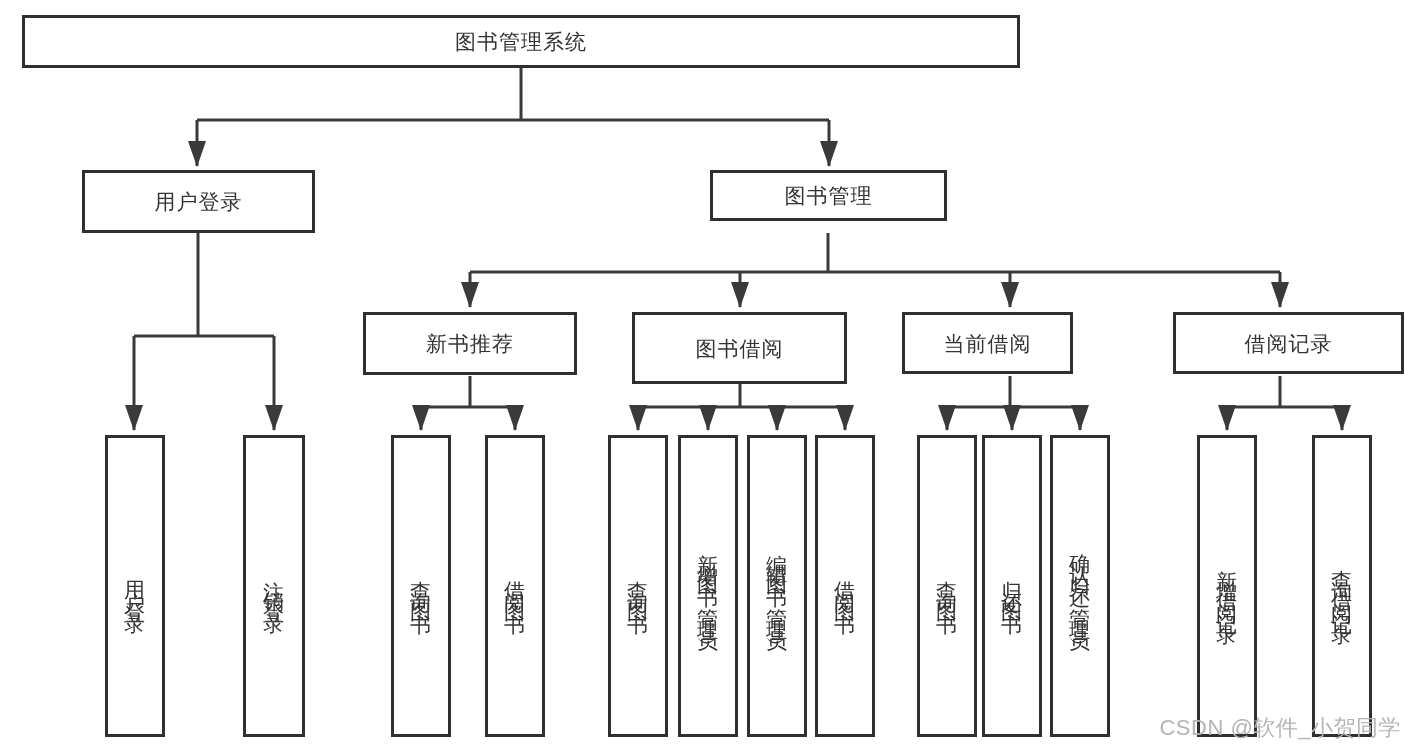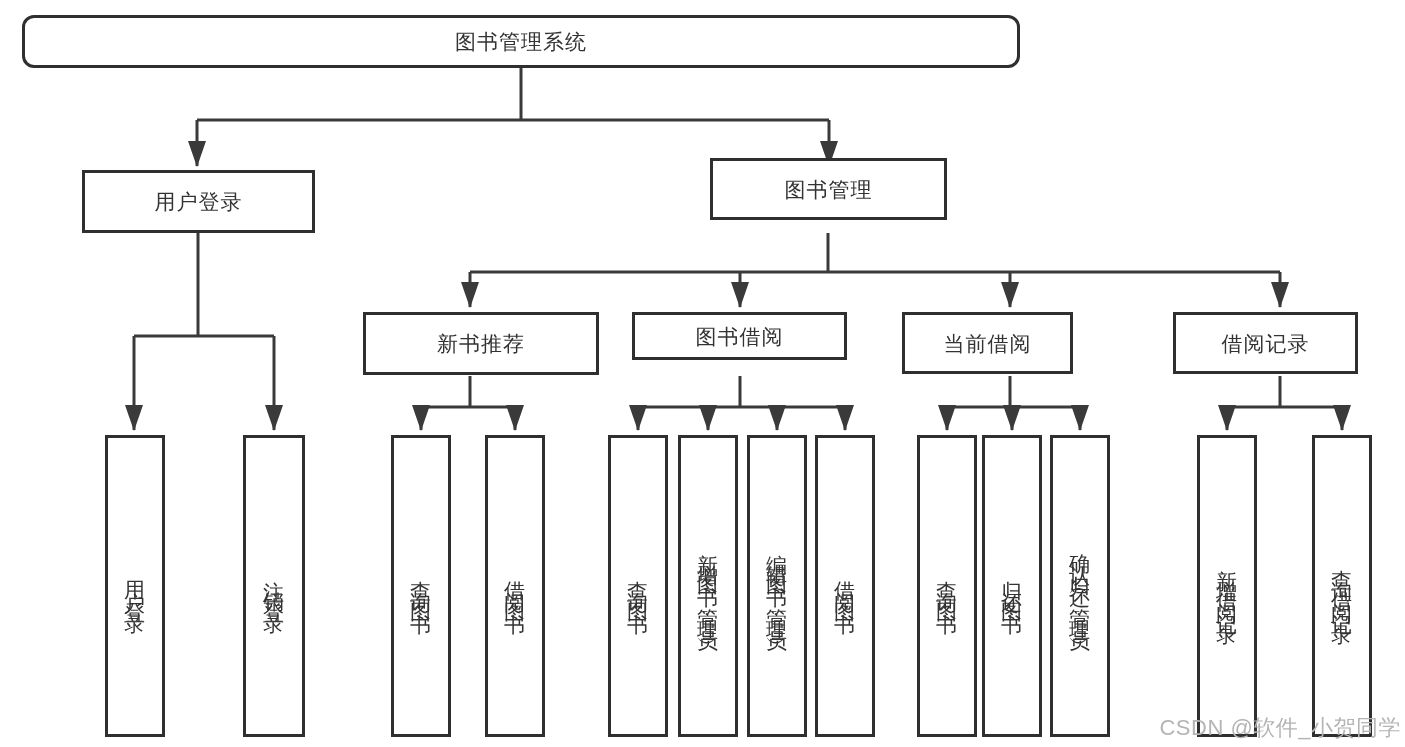--- a/index.html
+++ b/index.html
@@ -50,27 +50,27 @@
     position: absolute;
     right: 4px;
     bottom: 4px;
     font-size: 22px;
     letter-spacing: 0.5px;
     color: var(--watermark, #b4b4b4);
     white-space: nowrap;
     text-align: right;
   }
   
-  #n-root     { left: 22px;   top: 15px;  width: 998px; height: 53px; border-radius: 12px; }
+  #n-root     { left: 22px;   top: 15px;  width: 998px; height: 53px; }
   #n-login    { left: 82px;   top: 170px; width: 233px; height: 63px; }
-  #n-mgmt     { left: 710px;  top: 158px; width: 237px; height: 62px; justify-content: center; }
-  #n-rec      { left: 363px;  top: 312px; width: 236px; height: 63px; }
-  #n-borrow   { left: 632px;  top: 312px; width: 215px; height: 48px; }
+  #n-mgmt     { left: 710px;  top: 170px; width: 237px; height: 51px; justify-content: center; }
+  #n-rec      { left: 363px;  top: 312px; width: 214px; height: 63px; }
+  #n-borrow   { left: 632px;  top: 312px; width: 215px; height: 72px; }
   #n-current  { left: 902px;  top: 312px; width: 171px; height: 62px; }
-  #n-records  { left: 1173px; top: 312px; width: 185px; height: 62px; }
+  #n-records  { left: 1173px; top: 312px; width: 231px; height: 62px; }
   .leaf { top: 435px; height: 302px; width: 60px; }
   #l-1  { left: 105px; }
   #l-2  { left: 243px; width: 62px; }
   #l-3  { left: 391px; }
   #l-4  { left: 485px; }
   #l-5  { left: 608px; }
   #l-6  { left: 678px; }
   #l-7  { left: 747px; }
   #l-8  { left: 815px; }
   #l-9  { left: 917px; }

